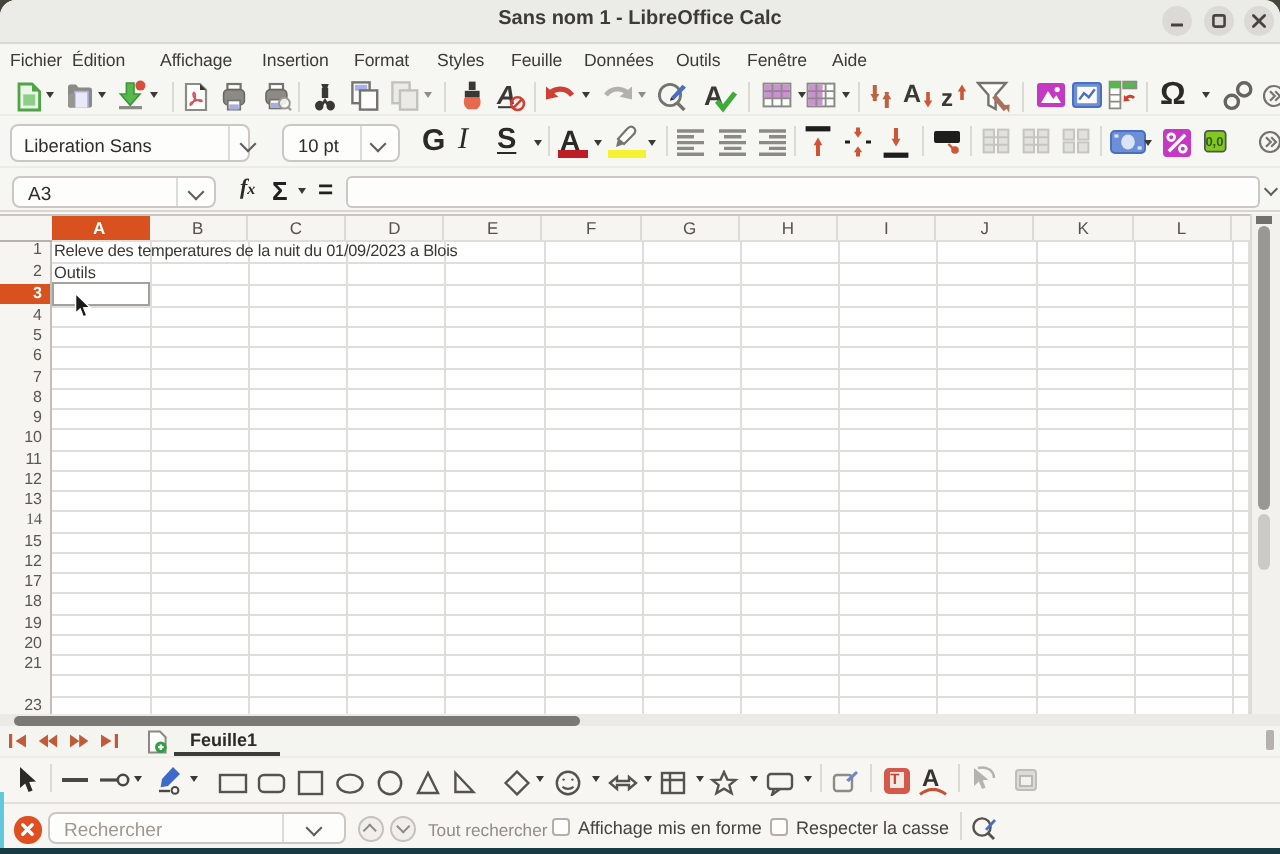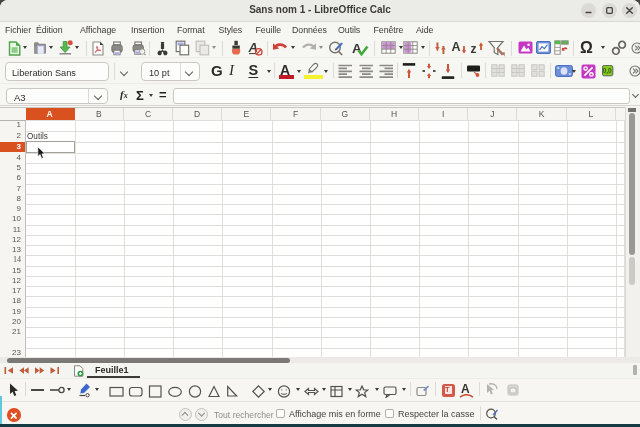--- a/index.html
+++ b/index.html
@@ -252,21 +252,21 @@
       </g>
     </svg>
 
     <svg style="position:absolute;left:631px;top:6px;" width="12" height="12" viewBox="0 0 12 12">
       <circle cx="6" cy="6" r="5" fill="none" stroke="#75736e" stroke-width="1.1"></circle>
       <path d="M4,3.6 L6.4,6 L4,8.4 M6.6,3.6 L9,6 L6.6,8.4" fill="none" stroke="#75736e" stroke-width="1.1"></path>
     </svg>
   </div>
 
   <div id="toolbar2">
-    <div class="combo" style="left:5px;top:3px;width:104px;height:19px;">
+    <div class="combo" style="left:5px;top:3px;width:120px;height:19px;">
       <div style="position:absolute;left:6px;top:4.5px;font-size:9.2px;color:#2f2d29;">Liberation Sans</div>
       <div style="position:absolute;left:108px;top:0;bottom:0;width:1px;background:#dddbd7;"></div>
       <div class="chev" style="left:115px;top:5.5px;"></div>
     </div>
     <div class="combo" style="left:141px;top:3px;width:59px;height:19px;">
       <div style="position:absolute;left:7px;top:4.5px;font-size:9.2px;color:#2f2d29;">10 pt</div>
       <div style="position:absolute;left:38px;top:0;bottom:0;width:1px;background:#dddbd7;"></div>
       <div class="chev" style="left:44px;top:5.5px;"></div>
     </div>
     <div style="position:absolute;left:211px;top:3px;font-size:15px;font-weight:bold;color:#2b2a27;">G</div>
@@ -465,20 +465,21 @@
     <div class="gl-h" style="top:158.50px;width:599px;"></div>
     <div class="gl-h" style="top:168.75px;width:599px;"></div>
     <div class="gl-h" style="top:179.00px;width:599px;"></div>
     <div class="gl-h" style="top:189.25px;width:599px;"></div>
     <div class="gl-h" style="top:199.50px;width:599px;"></div>
     <div class="gl-h" style="top:209.75px;width:599px;"></div>
     <div class="gl-h" style="top:220.00px;width:599px;"></div>
     <div class="gl-h" style="top:230.25px;width:599px;"></div>
     <div class="gl-h" style="top:240.50px;width:599px;"></div>
     <div class="gl-h" style="top:250.75px;width:599px;"></div>
+    <div style="position:absolute;left:27px;top:13.5px;width:260px;height:10px;font-size:8.2px;letter-spacing:-0.12px;color:#3a3833;white-space:nowrap;">Releve des temperatures de la nuit du 01/09/2023 a Blois</div>
     <div style="position:absolute;left:27px;top:24.5px;width:60px;height:10px;font-size:8.2px;color:#3a3833;white-space:nowrap;">Outils</div>
     <div style="position:absolute;left:25.5px;top:34.4px;width:49px;height:11.3px;border:1px solid #a3a19b;background:#fff;"></div>
     <svg style="position:absolute;left:37px;top:38.5px;" width="9" height="14" viewBox="0 0 9 14">
       <path d="M0.8,0.8 L0.8,10.6 L3.1,8.5 L4.6,12.4 L6.4,11.7 L4.9,7.9 L8,7.7 Z" fill="#1b1b1b" stroke="#fff" stroke-width="0.7"></path>
     </svg>
     <div style="position:absolute;left:625px;top:0;width:15px;height:250px;background:#f2f1ee;border-left:1px solid #dcdad7;"></div>
     <div style="position:absolute;left:628px;top:1px;width:8px;height:4px;background:#73716c;"></div>
     <div style="position:absolute;left:628.5px;top:6px;width:6.5px;height:142px;border-radius:3px;background:#9a9894;"></div>
     <div style="position:absolute;left:629px;top:150px;width:5.5px;height:28px;border-radius:3px;background:#cccac5;"></div>
 </div>
@@ -580,20 +581,25 @@
       <rect x="1" y="1" width="10" height="10" rx="1.5" fill="#dddbd7" stroke="#c0beb9" stroke-width="1"></rect>
       <rect x="3" y="4" width="6" height="5" fill="#f2f1ee" stroke="#b0aea9" stroke-width="0.8"></rect>
     </svg>
   </div>
   <div id="findbar" style="position:absolute;left:0;top:401px;width:640px;height:23px;background:#f7f6f3;border-top:1px solid #e2e0dc;">
     <div style="position:absolute;left:7px;top:6px;width:13.5px;height:13.5px;border-radius:50%;background:#e04f22;">
       <svg width="13.5" height="13.5" viewBox="0 0 13.5 13.5">
           <path d="M4.4,4.4 L9.1,9.1 M9.1,4.4 L4.4,9.1" stroke="#fff" stroke-width="1.7" stroke-linecap="round"></path>
         </svg>
     </div>
+    <div class="combo" style="left:24px;top:3.5px;width:149px;height:16.5px;">
+      <div style="position:absolute;left:7px;top:3px;font-size:9.5px;color:#9d9890;">Rechercher</div>
+      <div style="position:absolute;right:30px;top:0;bottom:0;width:1px;background:#dddbd7;"></div>
+      <div class="chev" style="right:12px;top:4.5px;"></div>
+    </div>
     <div style="position:absolute;left:179px;top:5.5px;width:13px;height:13px;border-radius:50%;border:1px solid #c5c2bd;background:#f1efec;">
       <div class="chev" style="left:3.2px;top:4.6px;width:4.5px;height:4.5px;transform:rotate(135deg);border-color:#8d8b86;"></div>
     </div>
     <div style="position:absolute;left:195px;top:5.5px;width:13px;height:13px;border-radius:50%;border:1px solid #c5c2bd;background:#f1efec;">
       <div class="chev" style="left:3.2px;top:2.6px;width:4.5px;height:4.5px;transform:rotate(-45deg);border-color:#8d8b86;"></div>
     </div>
     <div style="position:absolute;left:214px;top:7.5px;font-size:8.6px;color:#8f8d86;">Tout rechercher</div>
     <div style="position:absolute;left:276px;top:7px;width:9px;height:9px;border:1px solid #b2afa9;border-radius:2px;background:#fdfdfc;"></div>
     <div style="position:absolute;left:289px;top:7px;font-size:9px;color:#45433e;">Affichage mis en forme</div>
     <div style="position:absolute;left:385px;top:7px;width:9px;height:9px;border:1px solid #b2afa9;border-radius:2px;background:#fdfdfc;"></div>

